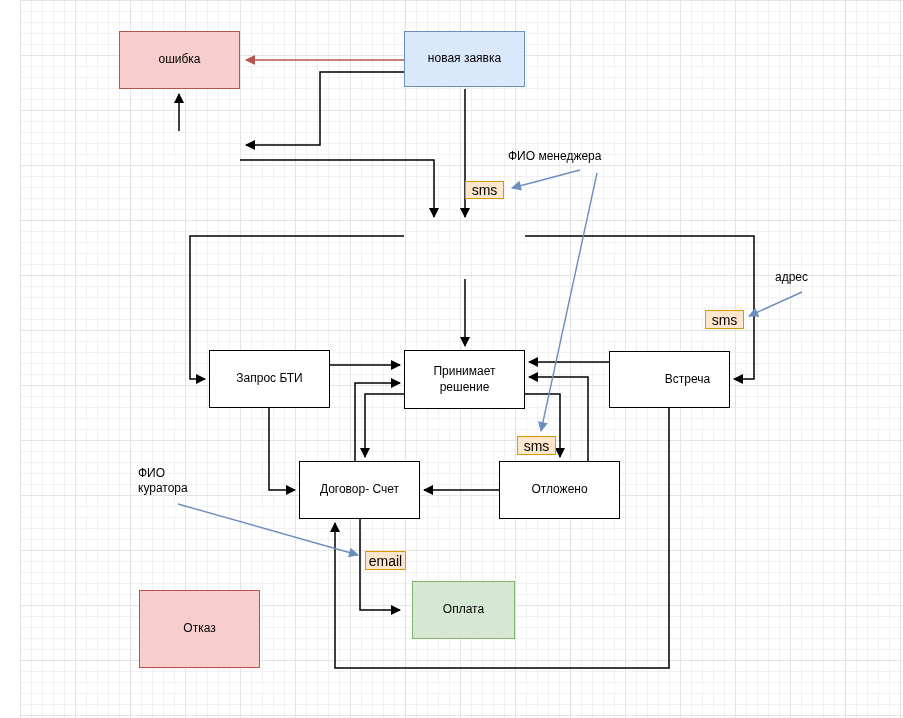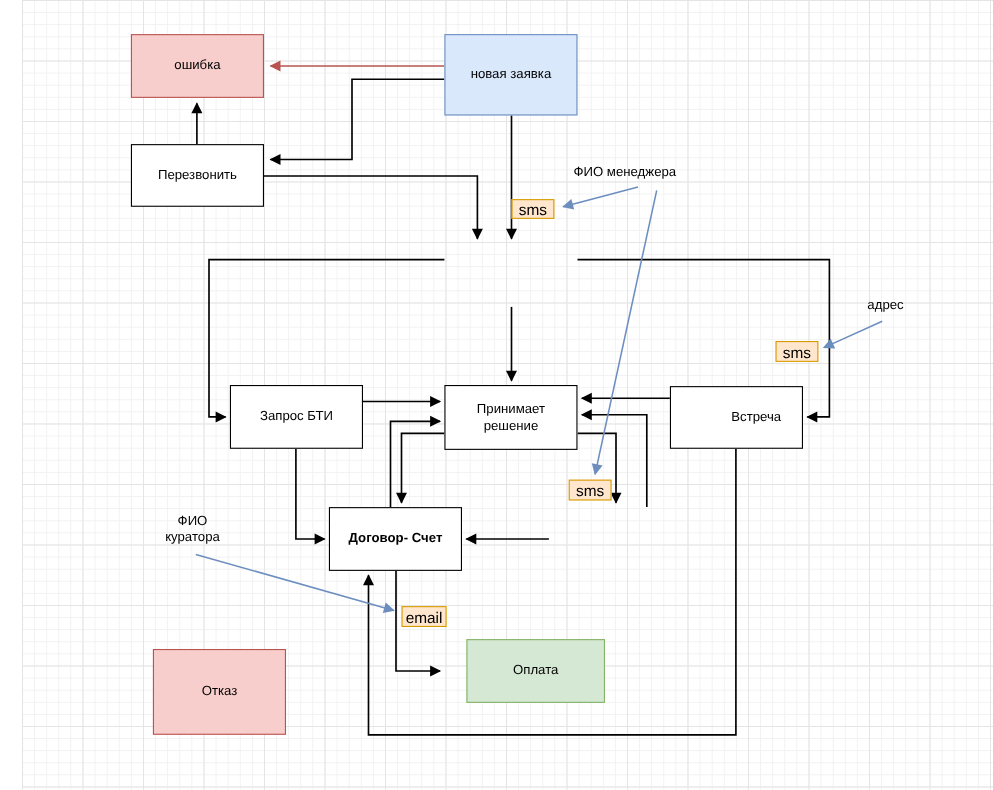--- a/index.html
+++ b/index.html
@@ -72,21 +72,21 @@
     line-height: 1;
     color: #000000;
     background: var(--badge-fill, #ffe6cc);
     border: 1px solid var(--badge-stroke, #d79b00);
   }
   .annotation {
     position: absolute;
     font-size: 12px;
     line-height: 1.25;
     color: #000000;
-    text-align: center;
+    text-align: left;
   }
 </style>
 </head>
 <body>
 
 <div class="canvas">
 
   <svg class="edges" width="903" height="718" viewBox="0 0 903 718" xmlns="http://www.w3.org/2000/svg">
     <defs>
       <marker id="arrow-black" markerWidth="12" markerHeight="12" refX="10" refY="6" orient="auto" markerUnits="userSpaceOnUse">
@@ -120,35 +120,35 @@
     <path class="edge" d="M 649 408 L 649 668 L 315 668 L 315 523" marker-end="url(#arrow-black)"></path>
 
     <path class="ann-arrow" d="M 560 170 L 492 188" marker-end="url(#arrow-blue)"></path>
     <path class="ann-arrow" d="M 577 173 L 521 431" marker-end="url(#arrow-blue)"></path>
     <path class="ann-arrow" d="M 782 292 L 729 316" marker-end="url(#arrow-blue)"></path>
     <path class="ann-arrow" d="M 158 504 L 338 555" marker-end="url(#arrow-blue)"></path>
   </svg>
 
   <div class="node red-node" style="left:99px;  top:31px;  width:121px; height:58px;">ошибка</div>
 
-  <div class="node blue-node" style="left:384px; top:31px;  width:121px; height:74px;">новая заявка</div>
+  <div class="node blue-node" style="left:384px; top:31px;  width:121px; height:56px;">новая заявка</div>
 
-  <div class="node" style="left:99px;  top:131px; width:121px; height:57px;">Перезвонить</div>
 
 
   <div class="node" style="left:189px; top:350px; width:121px; height:58px;">Запрос БТИ</div>
 
   <div class="node" style="left:384px; top:350px; width:121px; height:59px;">Принимает решение</div>
 
   <div class="node" style="left:589px; top:351px; width:121px; height:57px;padding-left:40px;">Встреча</div>
 
-  <div class="node" style="left:279px; top:461px; width:121px; height:58px;font-weight:bold;">Договор- Счет</div>
+  <div class="node" style="left:279px; top:461px; width:121px; height:58px;">Договор- Счет</div>
 
+  <div class="node" style="left:479px; top:461px; width:121px; height:58px;">Отложено</div>
 
-  <div class="node green-node" style="left:404px; top:581px; width:126px; height:58px;">Оплата</div>
+  <div class="node green-node" style="left:392px; top:581px; width:103px; height:58px;">Оплата</div>
 
   <div class="node red-node" style="left:119px; top:590px; width:121px; height:78px;">Отказ</div>
 
   <div class="badge" style="left:445px; top:181px; width:39px; height:18px;">sms</div>
 
   <div class="badge" style="left:685px; top:310px; width:39px; height:19px;">sms</div>
 
   <div class="badge" style="left:497px; top:436px; width:39px; height:19px;">sms</div>
 
   <div class="badge" style="left:345px; top:551px; width:41px; height:19px;">email</div>

